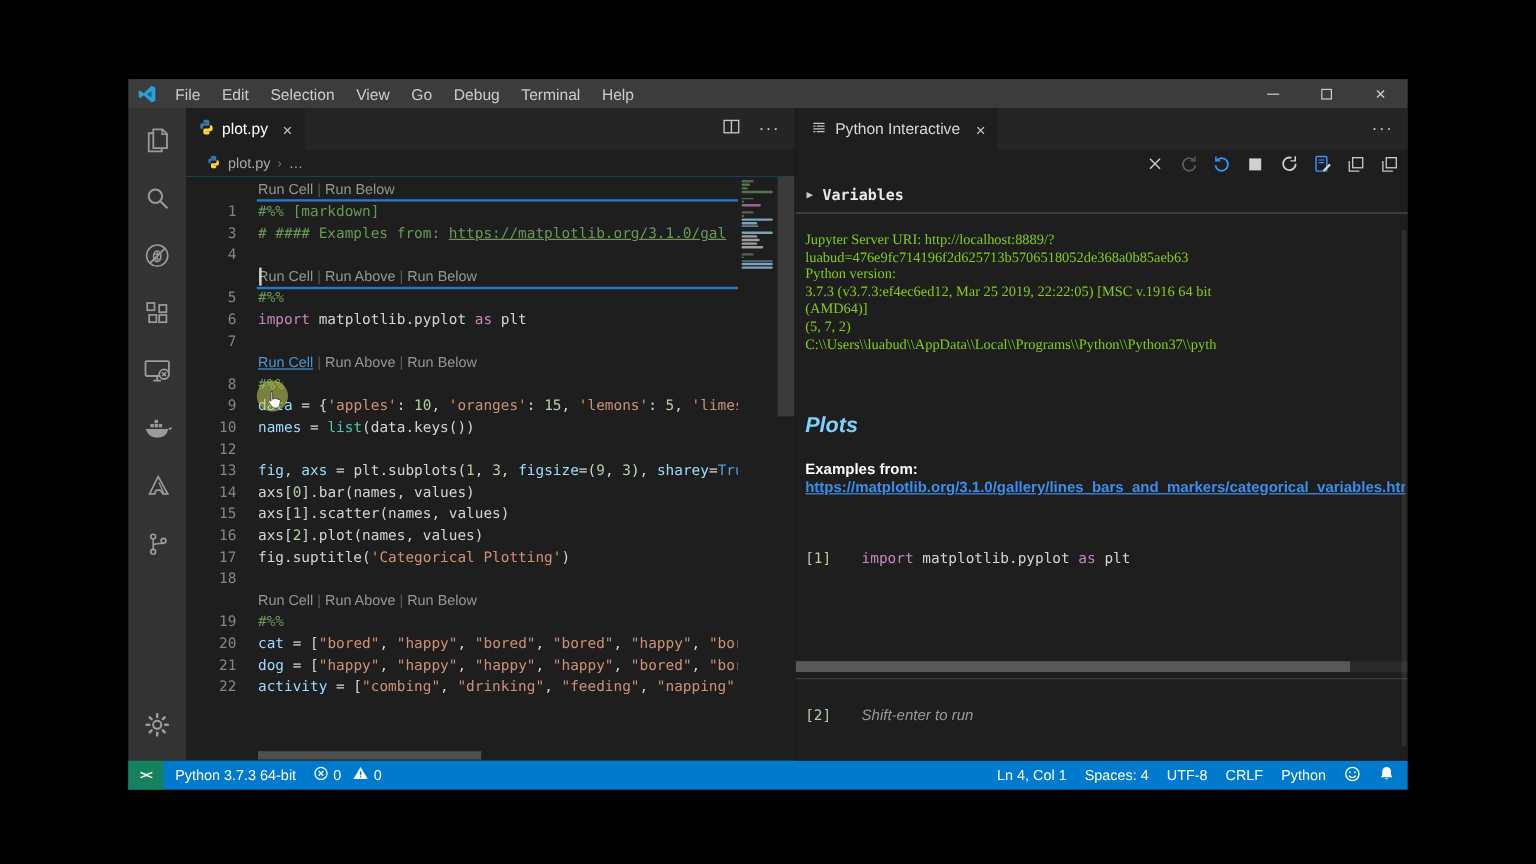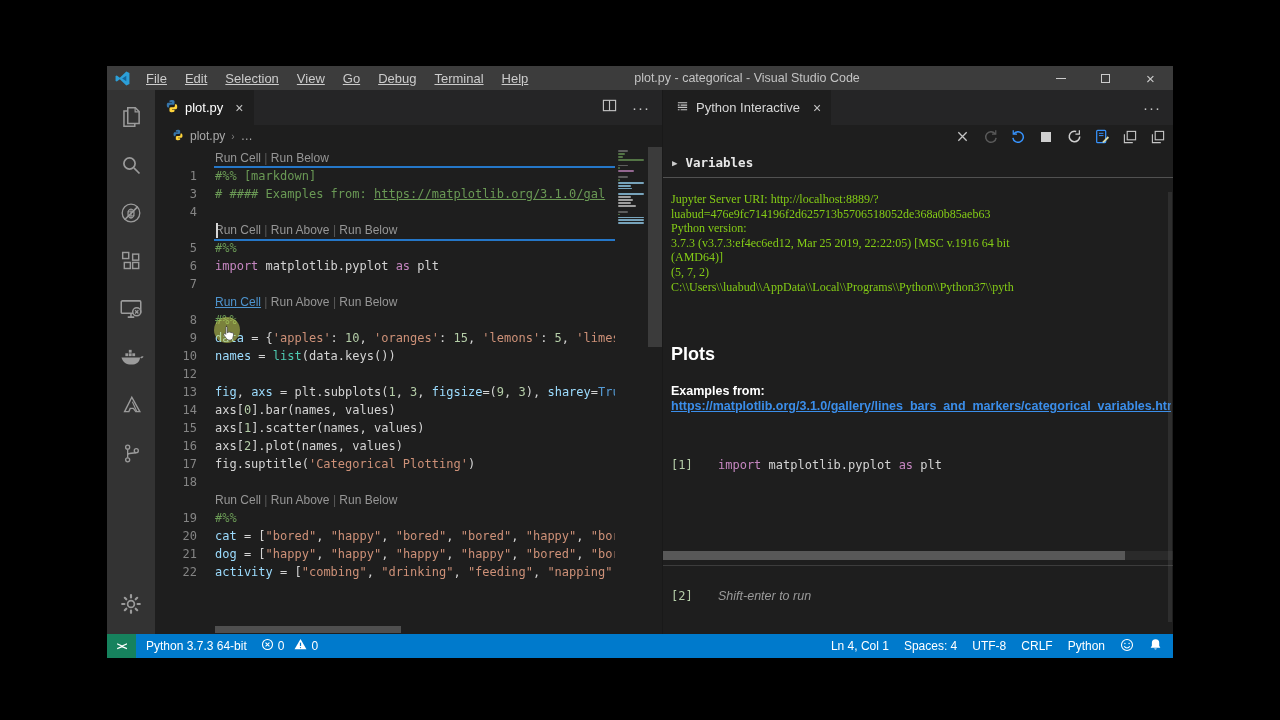--- a/index.html
+++ b/index.html
@@ -6,21 +6,21 @@
   html,body { background:#000; }
   .stage { position:relative; width:1280px; height:720px; background:#000; overflow:hidden;
            font-family:"Liberation Sans", sans-serif; -webkit-font-smoothing:antialiased; }
   .vscode { position:absolute; left:107px; top:66px; width:1066px; height:592px; background:#1e1e1e; }
 
   
   .titlebar { position:absolute; top:0; left:0; right:0; height:24px; background:#3c3c3c;
               display:flex; align-items:center; color:#cccccc; font-size:13px; }
   .logo { display:flex; align-items:center; margin:0 6px 0 7px; }
   .menubar { display:flex; height:100%; align-items:center; }
-  .menu-item { padding:0 9px; height:100%; display:flex; align-items:center; cursor:default;text-decoration:underline; }
+  .menu-item { padding:0 9px; height:100%; display:flex; align-items:center; cursor:default; }
   .win-title { position:absolute; left:420px; width:440px; text-align:center; font-size:12.5px;
                color:#c3c3c3; white-space:nowrap; overflow:hidden; }
   .win-controls { margin-left:auto; display:flex; height:100%; }
   .wc { width:45px; height:100%; display:flex; align-items:center; justify-content:center; color:#cccccc; }
   .wc-min-bar { width:10px; height:1px; background:#cccccc; }
   .wc-max-box { width:9px; height:9px; border:1px solid #cccccc; }
   .wc-close-x { font-size:15px; line-height:1; }
 
   
   .main { position:absolute; top:24px; bottom:24px; left:0; right:0; display:flex; }
@@ -68,21 +68,21 @@
   .ptoolbar { height:23px; display:flex; align-items:center; justify-content:flex-end; gap:12px; padding-right:7px; }
   .pt-icon { width:16px; height:16px; display:flex; align-items:center; justify-content:center; }
   .variables-row { height:30px; display:flex; align-items:center; gap:8px; padding-left:9px;
                    border-bottom:1px solid #515151; color:#e8e8e8;
                    font-family:"DejaVu Sans Mono", monospace; font-size:12.5px; font-weight:bold; }
   .var-tri { font-size:9px; color:#cccccc; }
   .pcontent { position:relative; flex:1; overflow:hidden; }
   .out { position:absolute; top:14px; left:8px; right:5px; font-family:Liberation Serif, serif;
          font-size:12px; line-height:14.6px; color:#84cc16; white-space:pre; overflow:hidden; }
   .out div { overflow:hidden; }
-  .plots-h { position:absolute; top:166px; left:8px; font-size:18px; font-weight:bold; color:#ffffff; }
+  .plots-h { position:absolute; top:166px; left:8px; font-size:18px; font-weight:bold; color:#7dd3fc;font-style:italic; }
   .examples { position:absolute; top:206px; left:8px; font-size:12.5px; font-weight:bold; color:#ffffff; }
   .plink { position:absolute; top:221px; left:8px; right:2px; font-size:12.5px; font-weight:bold;
            color:#3b8eea; text-decoration:underline; white-space:nowrap; overflow:hidden; cursor:pointer; }
   .jcell { position:absolute; left:8px; right:0; display:flex; overflow:hidden; }
   .jcell .prompt { width:47px; flex:none; font-family:"DejaVu Sans Mono", monospace; font-size:12px; color:#b5cea8; }
   .jcode { font-family:"DejaVu Sans Mono", monospace; font-size:12px; white-space:pre; }
   .cell1 { top:280px; }
   .cell2 { top:411px; }
   .hint { font-style:italic; color:#9a9a9a; font-size:12.5px; }
   .phscroll-track { position:absolute; top:373px; left:0; right:0; height:9px; background:#2a2a2a; }
@@ -118,21 +118,20 @@
       <div class="menubar" id="menubar">
           <span class="menu-item">File</span>
           <span class="menu-item">Edit</span>
           <span class="menu-item">Selection</span>
           <span class="menu-item">View</span>
           <span class="menu-item">Go</span>
           <span class="menu-item">Debug</span>
           <span class="menu-item">Terminal</span>
           <span class="menu-item">Help</span>
         </div>
-      <div class="win-title">plot.py - categorical - Visual Studio Code</div>
       <div class="win-controls">
         <div class="wc">
             <span class="wc-min-bar"></span>
           </div>
         <div class="wc">
             <span class="wc-max-box"></span>
           </div>
         <div class="wc">
             <span class="wc-close-x">×</span>
           </div>

